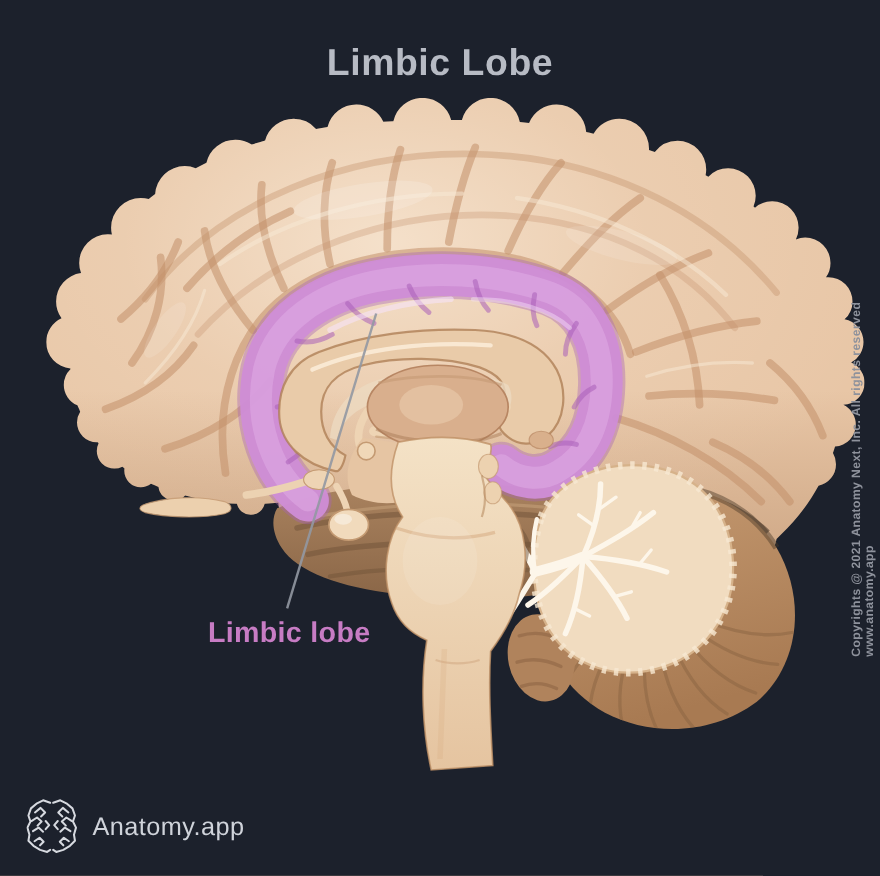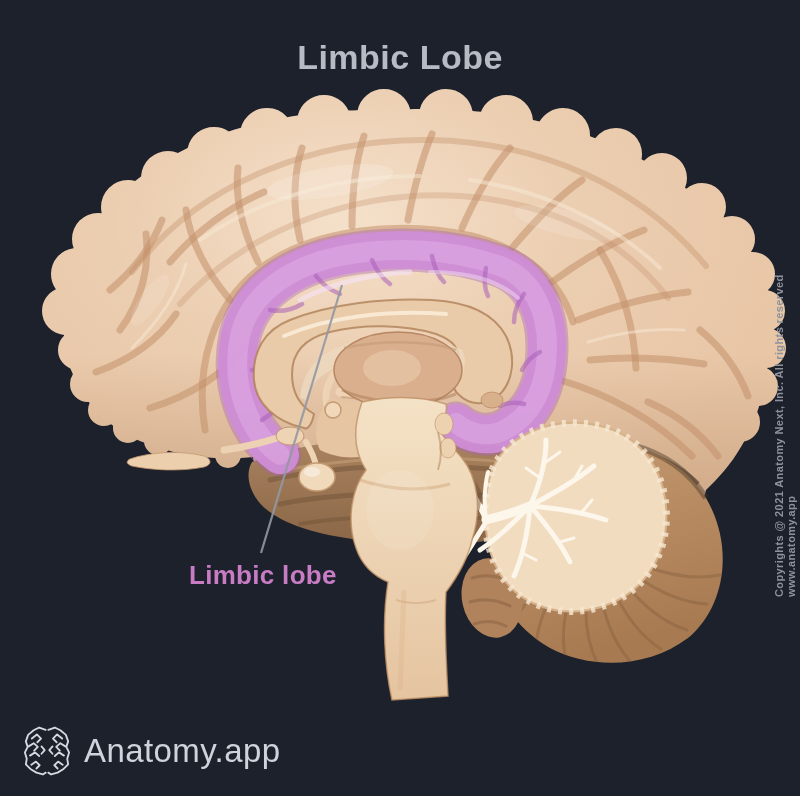--- a/index.html
+++ b/index.html
@@ -9,21 +9,21 @@
   .title{position:absolute;top:38px;left:0;width:800px;text-align:center;
          font-size:34px;font-weight:700;letter-spacing:.5px;color:#b7bbc4;}
   .brain-svg{position:absolute;left:0;top:0;}
   .limbic-label{position:absolute;left:189px;top:560px;
                 font-size:26px;font-weight:700;letter-spacing:.3px;color:#c77cc4;}
   .copyright{position:absolute;right:3px;top:50%;
              transform:translateY(-50%) rotate(180deg);
              writing-mode:vertical-rl;
              font-size:11px;font-weight:700;letter-spacing:.4px;color:#8e929c;}
   .logo{position:absolute;left:24px;top:726px;display:flex;align-items:center;}
-  .logo-text{margin-left:14px;font-size:33px;font-weight:500;
+  .logo-text{margin-left:14px;font-size:23px;font-weight:500;
              letter-spacing:.4px;color:#cfd3da;}
 </style>
 </head>
 <body>
 
 <div class="stage">
 
   <div class="title">Limbic Lobe</div>
 
   <svg class="brain-svg" width="800" height="796" viewBox="0 0 800 796">

